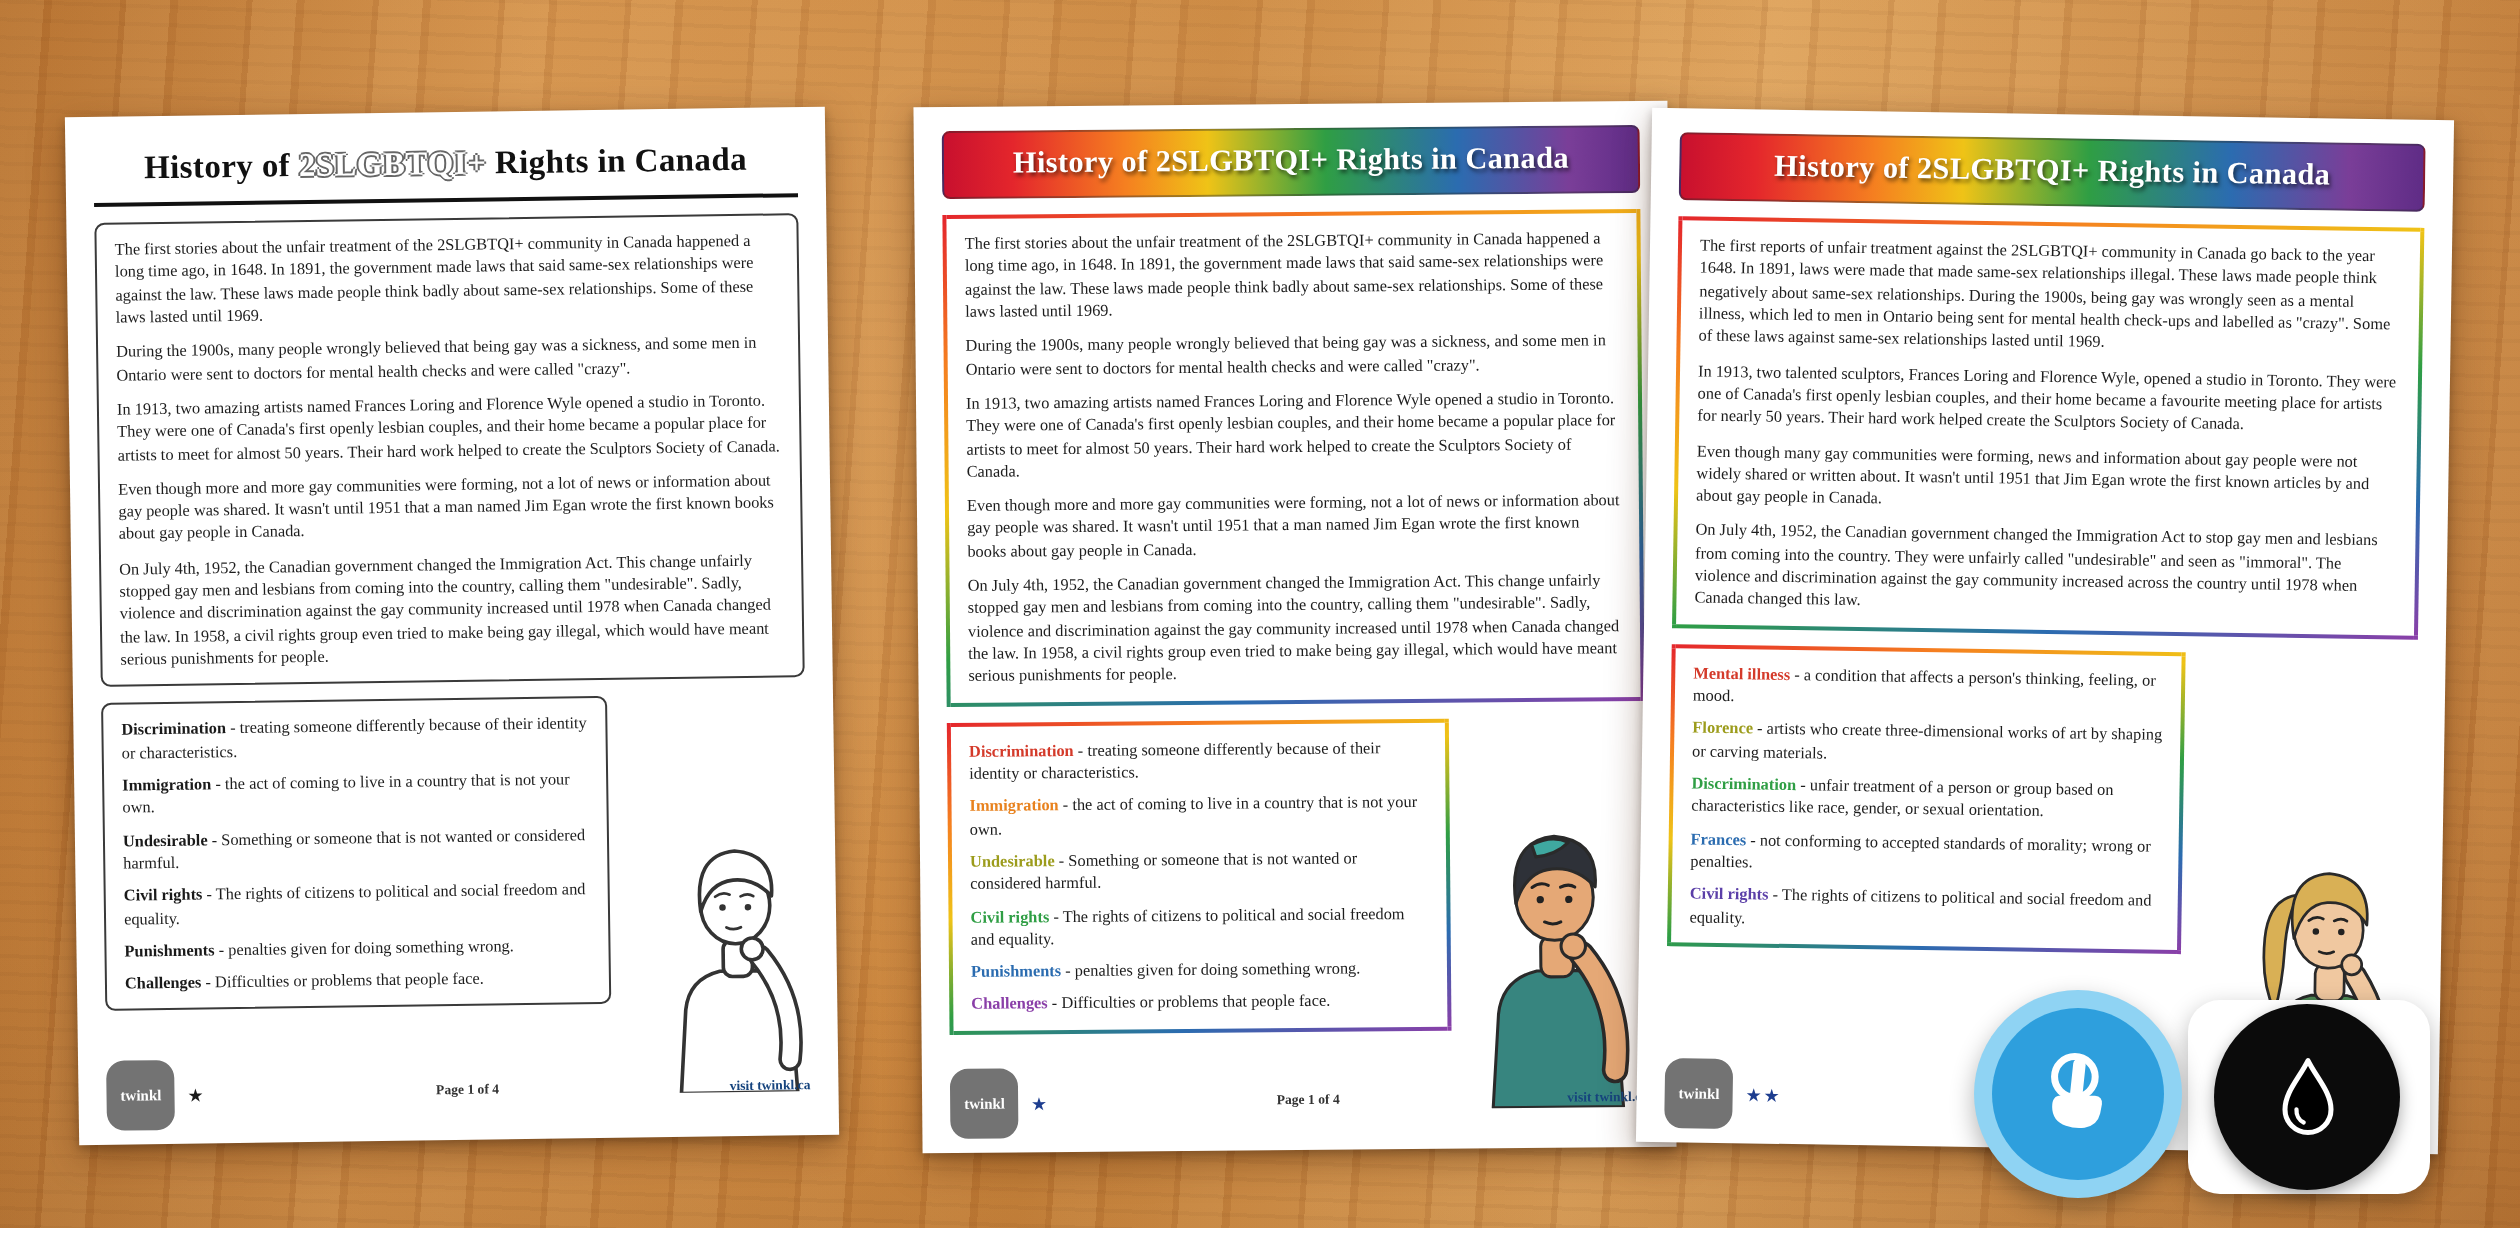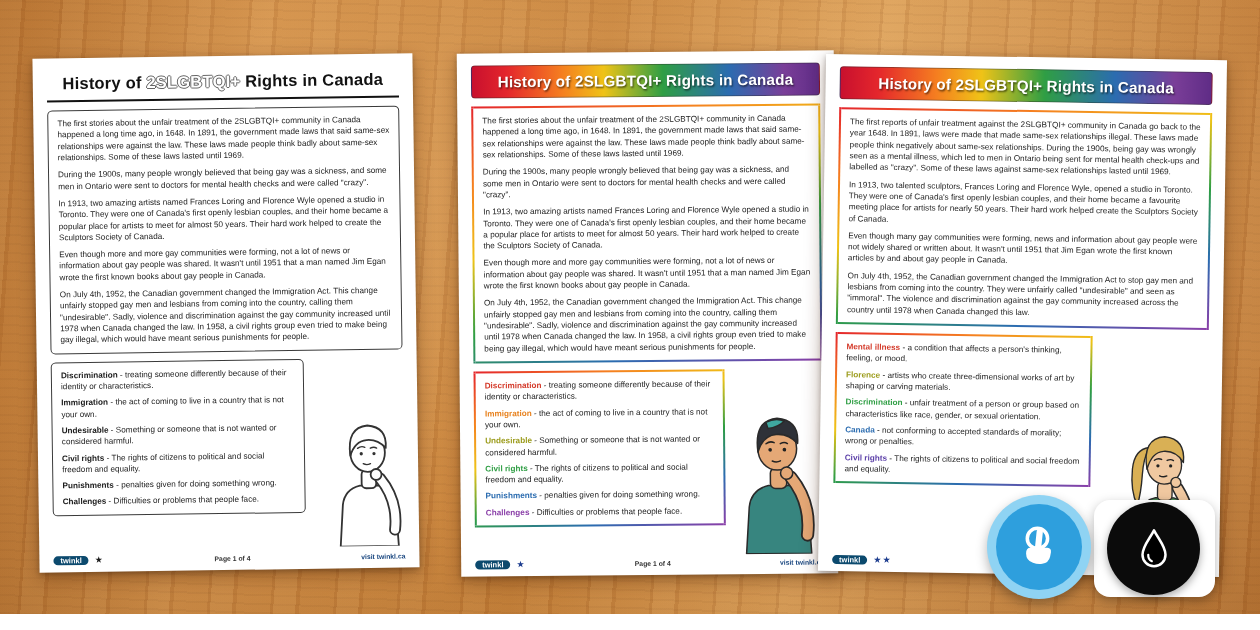--- a/index.html
+++ b/index.html
@@ -1,18 +1,18 @@
 <!DOCTYPE html>
 <html><head>
 <meta charset="utf-8">
 <style>
   html,body{margin:0;padding:0;}
   .stage{
     position:relative;width:1260px;height:614px;overflow:hidden;
-    font-family:Liberation Sans, sans-serif;
+    font-family:Liberation Serif, serif;
     background-color:#c07a35;
     background-image:
       radial-gradient(140% 120% at 50% 30%, rgba(255,222,170,0.22) 0%, rgba(255,200,140,0.05) 45%, rgba(60,25,0,0.25) 100%),
       repeating-linear-gradient(94deg, rgba(255,214,150,0.10) 0 22px, rgba(140,75,25,0.13) 22px 26px, rgba(255,214,150,0.04) 26px 60px, rgba(120,60,20,0.10) 60px 63px),
       repeating-linear-gradient(2deg, rgba(90,45,12,0.06) 0 2px, transparent 2px 9px),
       linear-gradient(100deg,#b06a28 0%,#cf8b43 20%,#c47d34 45%,#d89a52 65%,#b87230 100%);
   }
   .page{
     position:absolute;background:#fff;overflow:hidden;box-sizing:border-box;
     padding:12px 14px;
@@ -44,21 +44,21 @@
   .gloss-item:last-child{margin:0;}
   .term{font-weight:bold;}
 
   .figure{position:absolute;z-index:2;}
   .fig1{right:4px;bottom:22px;width:100px;}
   .fig2{right:8px;bottom:20px;width:112px;}
   .fig3{right:10px;bottom:18px;width:100px;}
   .figure svg{display:block;width:100%;height:auto;}
 
   .page-footer{position:absolute;left:14px;right:14px;bottom:7px;display:flex;align-items:center;gap:6px;z-index:3;}
-  .logo{background:#0c4a6e;color:#fff;font-weight:bold;font-size:7.5px;padding:0 7px;border-radius:9px;}
+  .logo{background:#737373;color:#fff;font-weight:bold;font-size:7.5px;padding:13px 7px;border-radius:9px;}
   .stars{font-size:9px;letter-spacing:1px;}
   .f-center{flex:1;text-align:center;font-size:6.8px;font-weight:bold;color:#333;}
   .f-site{font-size:6.8px;font-weight:bold;color:#16447e;}
 
   .white-card{position:absolute;left:1094px;top:500px;width:121px;height:97px;background:#fff;border-radius:16px;box-shadow:0 4px 12px rgba(0,0,0,.28);z-index:10;}
   .btn-blue{position:absolute;left:987px;top:495px;width:104px;height:104px;border-radius:50%;background:#8FD3F3;display:flex;align-items:center;justify-content:center;box-shadow:0 5px 12px rgba(0,0,0,.3);z-index:11;cursor:pointer;}
   .btn-blue-inner{width:86px;height:86px;border-radius:50%;background:#2E9FDD;display:flex;align-items:center;justify-content:center;}
   .btn-black{position:absolute;left:1107px;top:502px;width:93px;height:93px;border-radius:50%;background:#0b0b0b;display:flex;align-items:center;justify-content:center;box-shadow:0 3px 8px rgba(0,0,0,.35);z-index:12;cursor:pointer;}
 </style>
 </head>
@@ -158,21 +158,21 @@
     <section class="body-box rainbow-border">
       <p>The first reports of unfair treatment against the 2SLGBTQI+ community in Canada go back to the year 1648. In 1891, laws were made that made same-sex relationships illegal. These laws made people think negatively about same-sex relationships. During the 1900s, being gay was wrongly seen as a mental illness, which led to men in Ontario being sent for mental health check-ups and labelled as "crazy". Some of these laws against same-sex relationships lasted until 1969.</p>
       <p>In 1913, two talented sculptors, Frances Loring and Florence Wyle, opened a studio in Toronto. They were one of Canada's first openly lesbian couples, and their home became a favourite meeting place for artists for nearly 50 years. Their hard work helped create the Sculptors Society of Canada.</p>
       <p>Even though many gay communities were forming, news and information about gay people were not widely shared or written about. It wasn't until 1951 that Jim Egan wrote the first known articles by and about gay people in Canada.</p>
       <p>On July 4th, 1952, the Canadian government changed the Immigration Act to stop gay men and lesbians from coming into the country. They were unfairly called "undesirable" and seen as "immoral". The violence and discrimination against the gay community increased across the country until 1978 when Canada changed this law.</p>
     </section>
     <section class="gloss-box rainbow-border">
       <div class="gloss-item"><span class="term" style="color: rgb(212, 58, 42); text-align: center;">Mental illness</span> <span>- a condition that affects a person's thinking, feeling, or mood.</span></div>
       <div class="gloss-item"><span class="term" style="color: rgb(156, 156, 28);">Florence</span> <span>- artists who create three-dimensional works of art by shaping or carving materials.</span></div>
       <div class="gloss-item"><span class="term" style="color: rgb(47, 158, 68);">Discrimination</span> <span>- unfair treatment of a person or group based on characteristics like race, gender, or sexual orientation.</span></div>
-      <div class="gloss-item"><span class="term" style="color: rgb(43, 108, 176);">Canada</span> <span>- not conforming to accepted standards of morality; wrong or penalties.</span></div>
+      <div class="gloss-item"><span class="term" style="color: rgb(43, 108, 176);">Frances</span> <span>- not conforming to accepted standards of morality; wrong or penalties.</span></div>
       <div class="gloss-item"><span class="term" style="color: rgb(91, 63, 168);">Civil rights</span> <span>- The rights of citizens to political and social freedom and equality.</span></div>
     </section>
     <div class="figure fig3">
       <svg viewBox="0 0 110 150">
         <g stroke="#2a2a2a" stroke-width="1.5" stroke-linejoin="round" stroke-linecap="round">
           <path d="M42,28 Q26,30 24,52 Q22,76 30,92 Q34,78 35,58 Q36,40 42,28 Z" fill="#D9B055"></path>
           <path d="M28,150 L31,104 Q33,87 50,83 L70,83 Q87,87 89,104 L92,150 Z" fill="#4F8C57"></path>
           <rect x="52" y="66" width="16" height="20" rx="5" fill="#F0C8A0"></rect>
           <ellipse cx="59" cy="47" rx="19" ry="21" fill="#F0C8A0"></ellipse>
           <path d="M40,52 Q34,18 59,16 Q82,18 80,44 Q72,31 58,32 Q45,33 40,52 Z" fill="#D9B055"></path>

